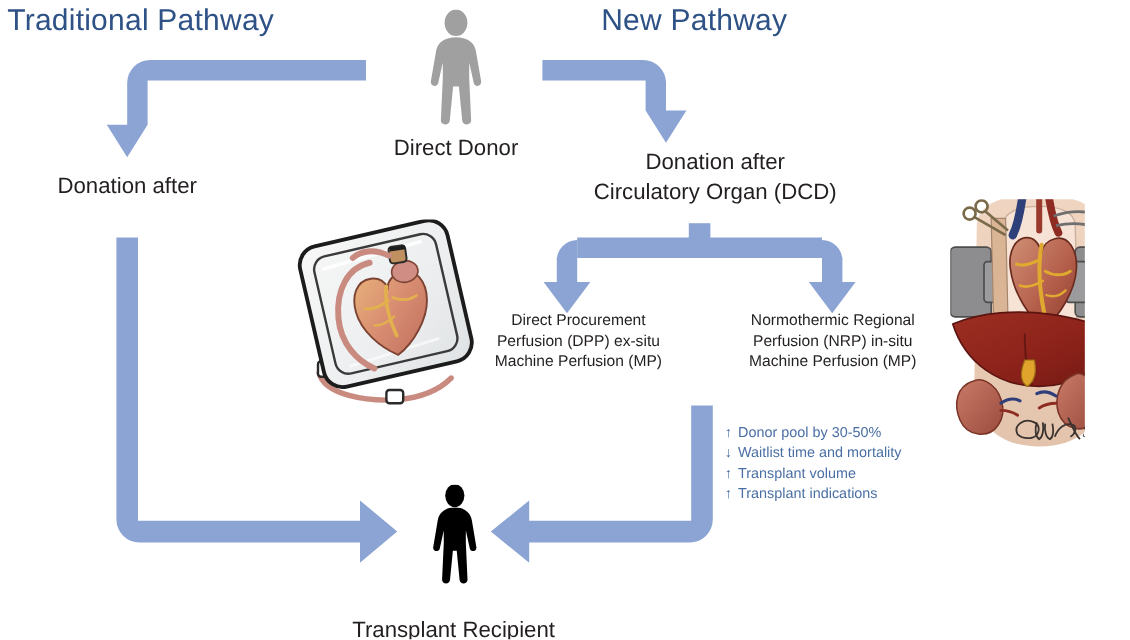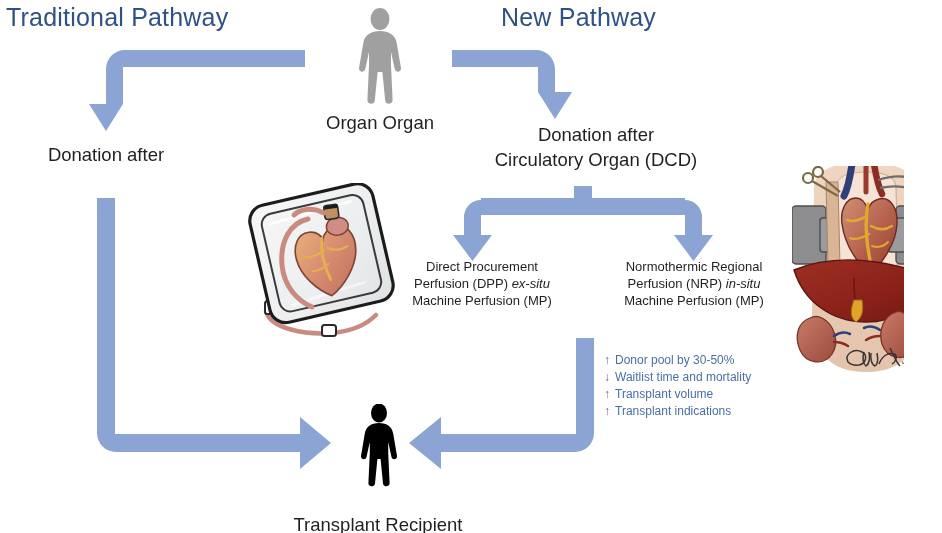--- a/index.html
+++ b/index.html
@@ -34,21 +34,21 @@
     color: #231f20;
     text-align: center;
     line-height: 1.33;
     white-space: nowrap;
     font-family: "Liberation Sans", sans-serif;
   }
   .node-label.small {
     font-size: 13px;
     line-height: 1.32;
   }
-  .node-label .it { font-style: italic; }
+  .node-label .it { }
 
   
   .benefits {
     font-size: 12px;
     color: #4a6fa5;
     line-height: 1.42;
     font-family: "Liberation Sans", sans-serif;
     white-space: nowrap;
   }
   .benefits .row { display: block; }
@@ -116,21 +116,21 @@
 
   <div class="abs pathway-title" style="left:6px; top:3px;">Traditional Pathway</div>
   <div class="abs pathway-title" style="left:501px; top:3px;">New Pathway</div>
 
   <svg class="abs" style="left:345px; top:8px; width:70px; height:102px;" viewBox="0 0 70 102" xmlns="http://www.w3.org/2000/svg">
     <g fill="#a0a0a0">
       <ellipse cx="35" cy="11" rx="9.5" ry="11"></ellipse>
       <path d="M35,23 C26,23 20,27 18.5,34 L14,60 C13.6,64 19.2,65.2 20.2,61.2 L24,44 L24,57 L22.4,92 C22.2,96.6 29.4,97 29.8,92.4 L32.6,64 L37.4,64 L40.2,92.4 C40.6,97 47.8,96.6 47.6,92 L46,57 L46,44 L49.8,61.2 C50.8,65.2 56.4,64 56,60 L51.5,34 C50,27 44,23 35,23 Z"></path>
     </g>
   </svg>
-  <div class="abs node-label" style="left:230px; top:111px; width:300px;">Organ Organ</div>
+  <div class="abs node-label" style="left:230px; top:111px; width:300px;">Direct Donor</div>
 
   <div class="abs node-label" style="left:0px; top:143px; width:212px;">
     <span>Donation after</span><br>
   </div>
 
   <div class="abs node-label" style="left:478px; top:123px; width:236px;">
     <span>Donation after</span><br>
     <span>Circulatory Organ (DCD)</span>
   </div>
 

